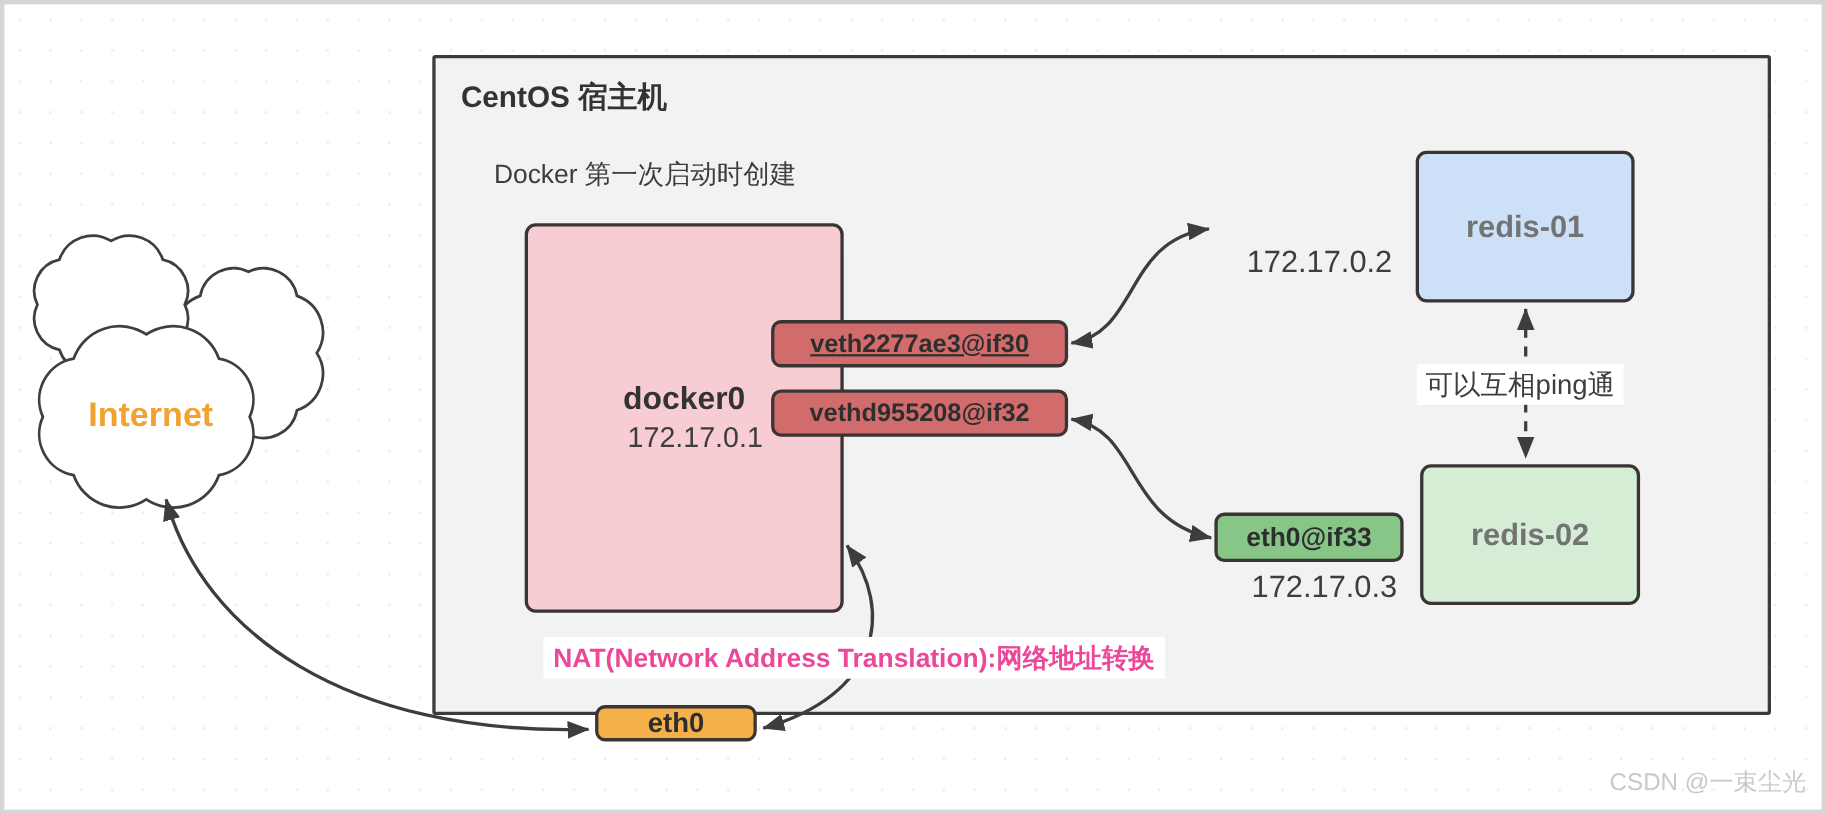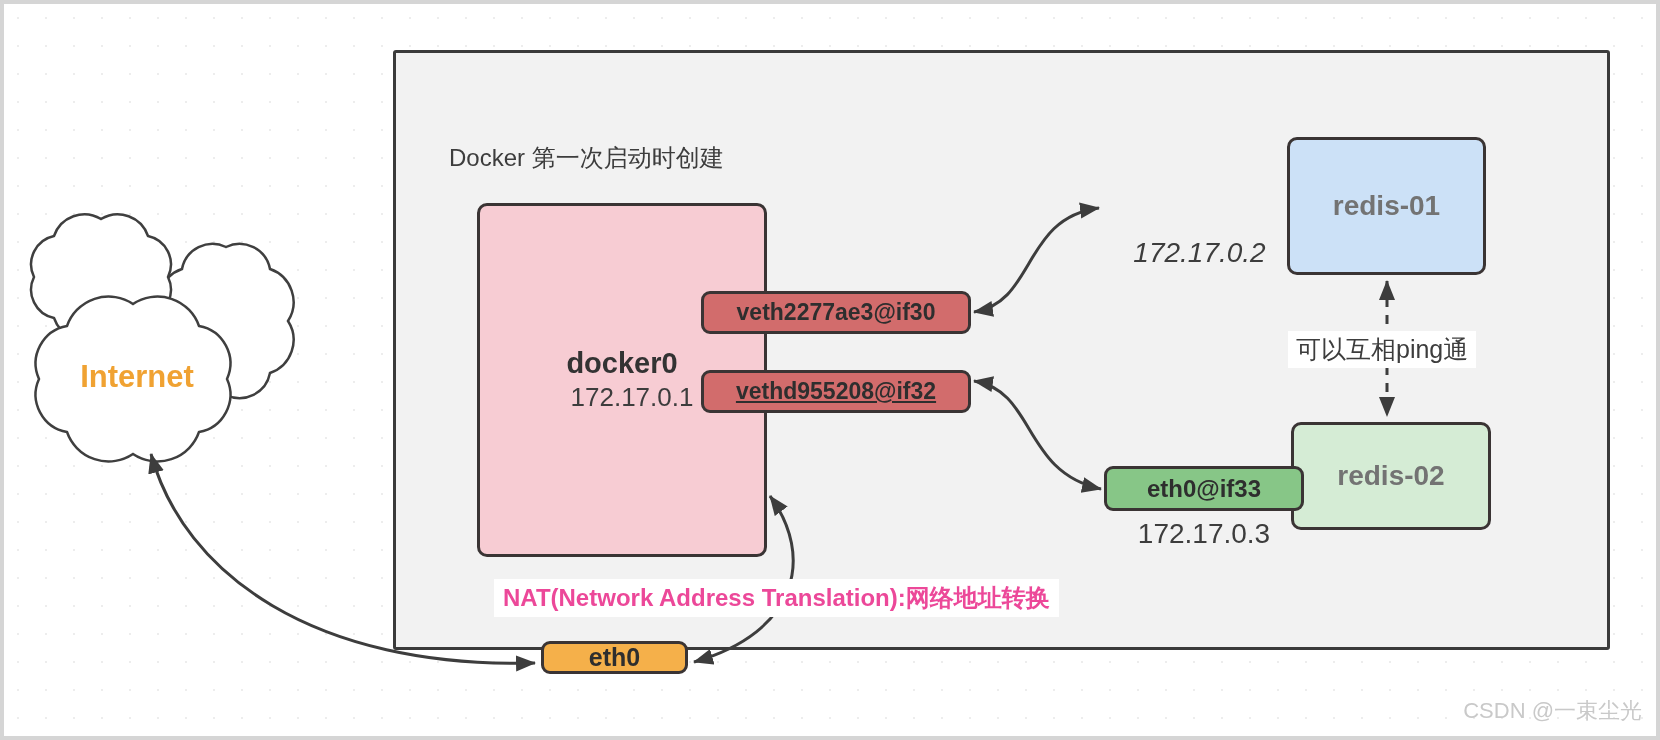--- a/index.html
+++ b/index.html
@@ -46,43 +46,43 @@
   }
   .docker0-name { font-size: 29px; font-weight: 600; color: #333333; line-height: 1.2; text-align: right; }
   .docker0-ip   { font-size: 26px; font-weight: 400; color: #3d3d3d; line-height: 1.3; margin-left: 20px; }
 
   .veth-box {
     width: 270px; height: 43px;
     background: #d26c6c;
     font-size: 23px; font-weight: 700; color: #2e2e2e;
     border-radius: 9px;
   }
-  .veth-1 { left: 697px; top: 287px; }
-  .veth-2 { left: 697px; top: 366px; text-decoration: underline; }
+  .veth-1 { left: 697px; top: 287px; text-decoration: underline; }
+  .veth-2 { left: 697px; top: 350px; }
 
   .iface-box {
     height: 46px;
     font-size: 24px; font-weight: 700; color: #2e2e2e;
     border-radius: 9px;
   }
   .eth31 { left: 1097px; top: 180px; width: 197px; background: #6aaee8; }
-  .eth33 { left: 1100px; top: 462px; width: 200px; height: 45px; background: #87c687; }
+  .eth33 { left: 1100px; top: 462px; width: 172px; height: 45px; background: #87c687; }
 
   .ip-text {
     font-size: 28px; font-weight: 400; color: #3d3d3d; text-align: center;
   }
-  .ip-2 { left: 1097px; top: 233px; width: 197px; font-style: italic; }
+  .ip-2 { left: 1097px; top: 218px; width: 197px; }
   .ip-3 { left: 1100px; top: 514px; width: 200px; }
 
   .container-box {
     font-size: 28px; font-weight: 600; color: #737373;
     border-radius: 10px;
   }
   .redis01 { left: 1283px; top: 133px; width: 199px; height: 138px; background: #cce1f7; }
-  .redis02 { left: 1287px; top: 418px; width: 200px; height: 108px; background: #d5ecd5; }
+  .redis02 { left: 1287px; top: 418px; width: 200px; height: 128px; background: #d5ecd5; }
 
   .ping-label {
     left: 1284px; top: 327px;
     background: #ffffff;
     padding: 2px 8px;
     font-size: 25px; font-weight: 400; color: #3d3d3d;
     white-space: nowrap;
   }
   .nat-label {
     left: 490px; top: 575px;
@@ -132,20 +132,21 @@
         <path d="M0,0 L20,8 L0,16 Z" fill="#3d3d3d"></path>
       </marker>
     </defs>
     <path d="M 147 450 C 180 570, 310 665, 531 659" fill="none" stroke="#3d3d3d" stroke-width="3" marker-start="url(#ah)" marker-end="url(#ah)"></path>
     <path d="M 690 658 C 795 628, 810 552, 766 492" fill="none" stroke="#3d3d3d" stroke-width="3" marker-start="url(#ah)" marker-end="url(#ah)"></path>
     <path d="M 970 308 C 1032 298, 1018 214, 1095 204" fill="none" stroke="#3d3d3d" stroke-width="3" marker-start="url(#ah)" marker-end="url(#ah)"></path>
     <path d="M 970 377 C 1032 387, 1018 468, 1097 485" fill="none" stroke="#3d3d3d" stroke-width="3" marker-start="url(#ah)" marker-end="url(#ah)"></path>
     <path d="M 1383 277 L 1383 412" fill="none" stroke="#3d3d3d" stroke-width="3" stroke-dasharray="9 8" marker-start="url(#ah)" marker-end="url(#ah)"></path>
   </svg>
 
+  <div class="abs host-title">CentOS 宿主机</div>
   <div class="abs docker-note">Docker 第一次启动时创建</div>
 
   <div class="abs node docker0-box">
     <div class="docker0-name">docker0</div>
     <div class="docker0-ip">172.17.0.1</div>
   </div>
 
   <div class="abs node veth-box veth-1">veth2277ae3@if30</div>
   <div class="abs node veth-box veth-2">vethd955208@if32</div>
 

